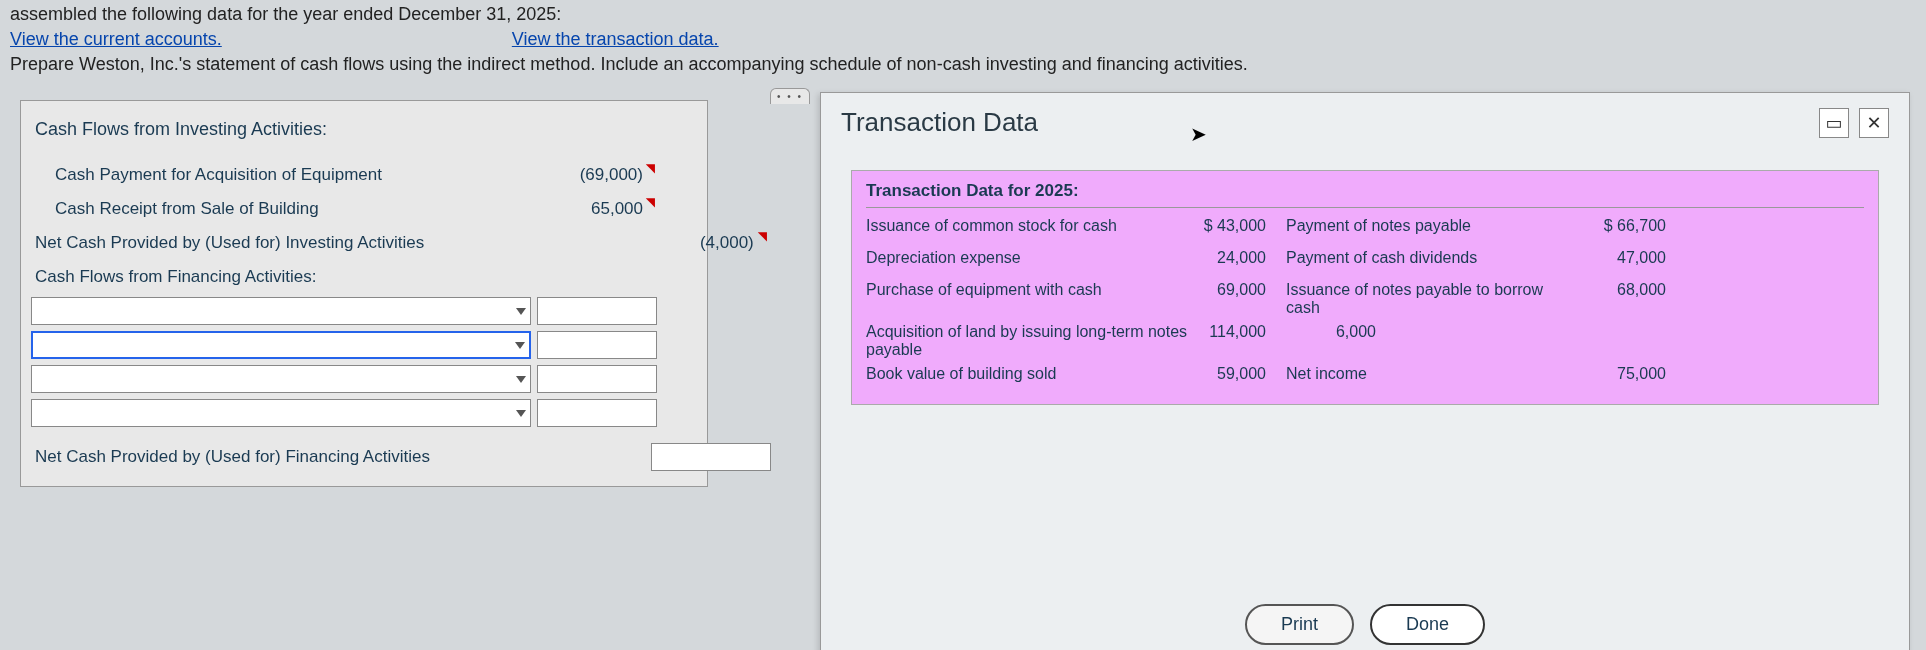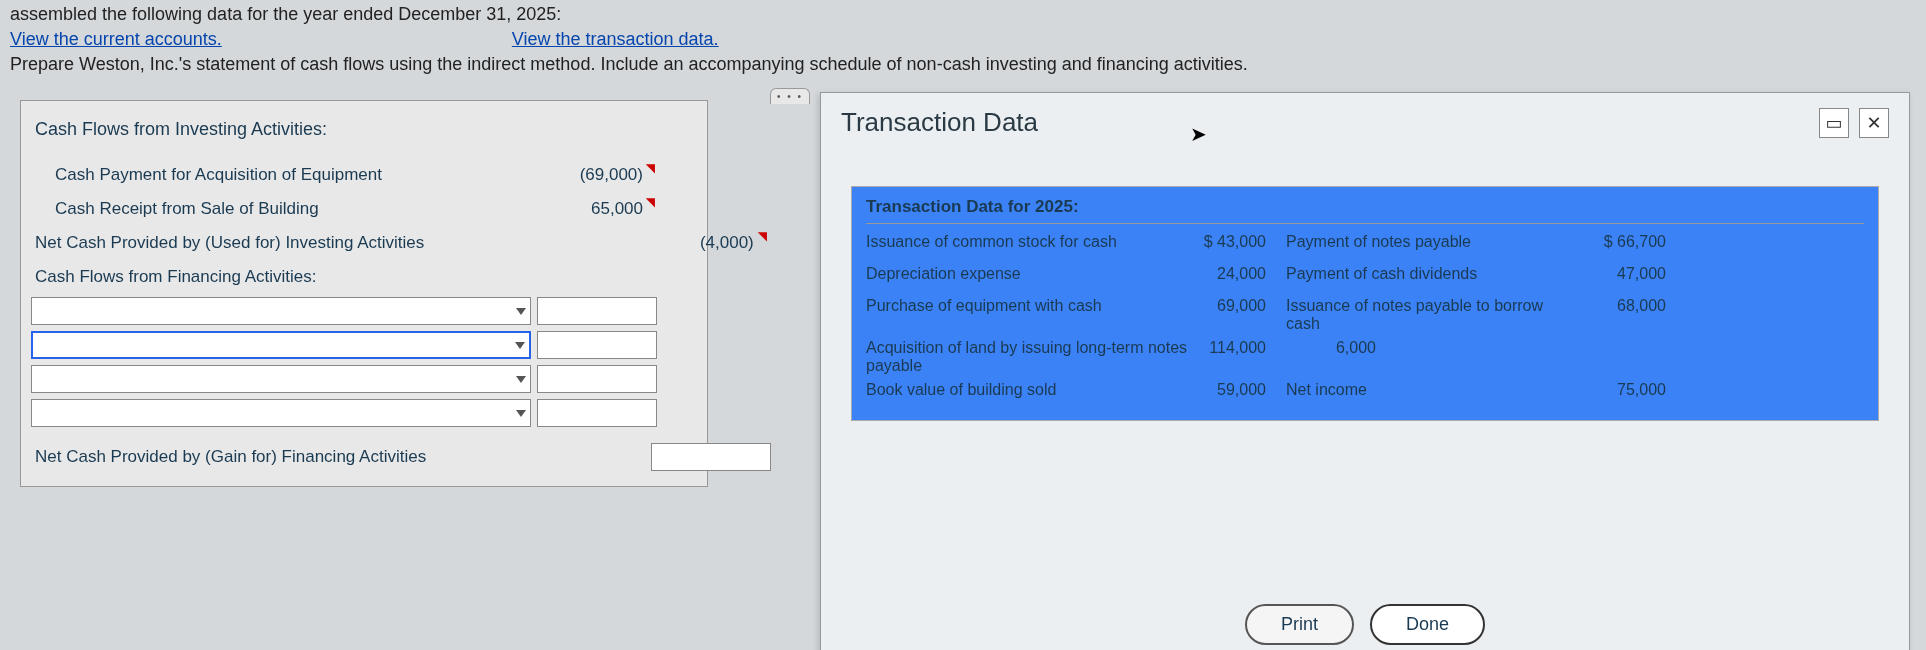--- a/index.html
+++ b/index.html
@@ -30,21 +30,21 @@
 
 .right-panel {
   position: absolute; left: 820px; top: 92px; width: 1090px; height: 572px;
   background: #eceff1; border: 1px solid #999; box-shadow: -2px 2px 6px rgba(0,0,0,.15);
 }
 .rp-head { display:flex; align-items:center; justify-content:space-between; padding: 14px 20px; }
 .rp-title { font-size: 26px; color: #2a3a45; }
 .rp-ctrl { display:flex; gap:10px; align-items:center; }
 .ctrl-btn { width:30px; height:30px; border:1px solid #888; background:#fff; display:flex; align-items:center; justify-content:center; font-size:18px; color:#333; cursor:pointer; }
 
-.td-box { margin: 34px 30px; border: 1px solid #aaa; background: #3b82f6; padding: 10px 14px; }
+.td-box { margin: 18px 30px; border: 1px solid #aaa; background: #f0abfc; padding: 10px 14px; }
 .td-head { font-weight: bold; color: #1a3a52; font-size: 17px; border-bottom: 1px solid #999; padding-bottom: 6px; margin-bottom: 6px; }
 .td-row { display:flex; align-items:flex-start; min-height: 32px; padding: 3px 0; color:#1a3a52; font-size:16px; }
 .td-l1 { flex: 0 0 330px; }
 .td-v1 { flex: 0 0 90px; text-align:right; padding-right: 20px; }
 .td-l2 { flex: 0 0 290px; }
 .td-v2 { flex: 0 0 90px; text-align:right; }
 
 .rp-foot { position:absolute; bottom: 18px; left:0; right:0; display:flex; justify-content:center; gap:16px; }
 .pbtn { padding: 8px 34px; border: 2px solid #555; border-radius: 22px; background:#f5f5f5; font-size:18px; color:#1a3a52; cursor:pointer; }
 .pbtn.done { background:#fff; border-color:#333; }
@@ -113,21 +113,21 @@
   </div>
   <div class="input-row">
     <div class="dd">
         <span class="arrow"></span>
       </div>
     <div class="txt"></div>
     <div class="spacer"></div>
   </div>
 
   <div class="row" style="margin-top:10px">
-    <div class="cell-label indent0">Net Cash Provided by (Gain for) Financing Activities</div>
+    <div class="cell-label indent0">Net Cash Provided by (Used for) Financing Activities</div>
     <div class="cell-val"></div>
     <div class="txt" style="flex:0 0 120px"></div>
   </div>
 </div>
 
 <div class="right-panel">
   <div class="rp-head">
     <div class="rp-title">Transaction Data</div>
     <div class="rp-ctrl">
       <div class="ctrl-btn">

